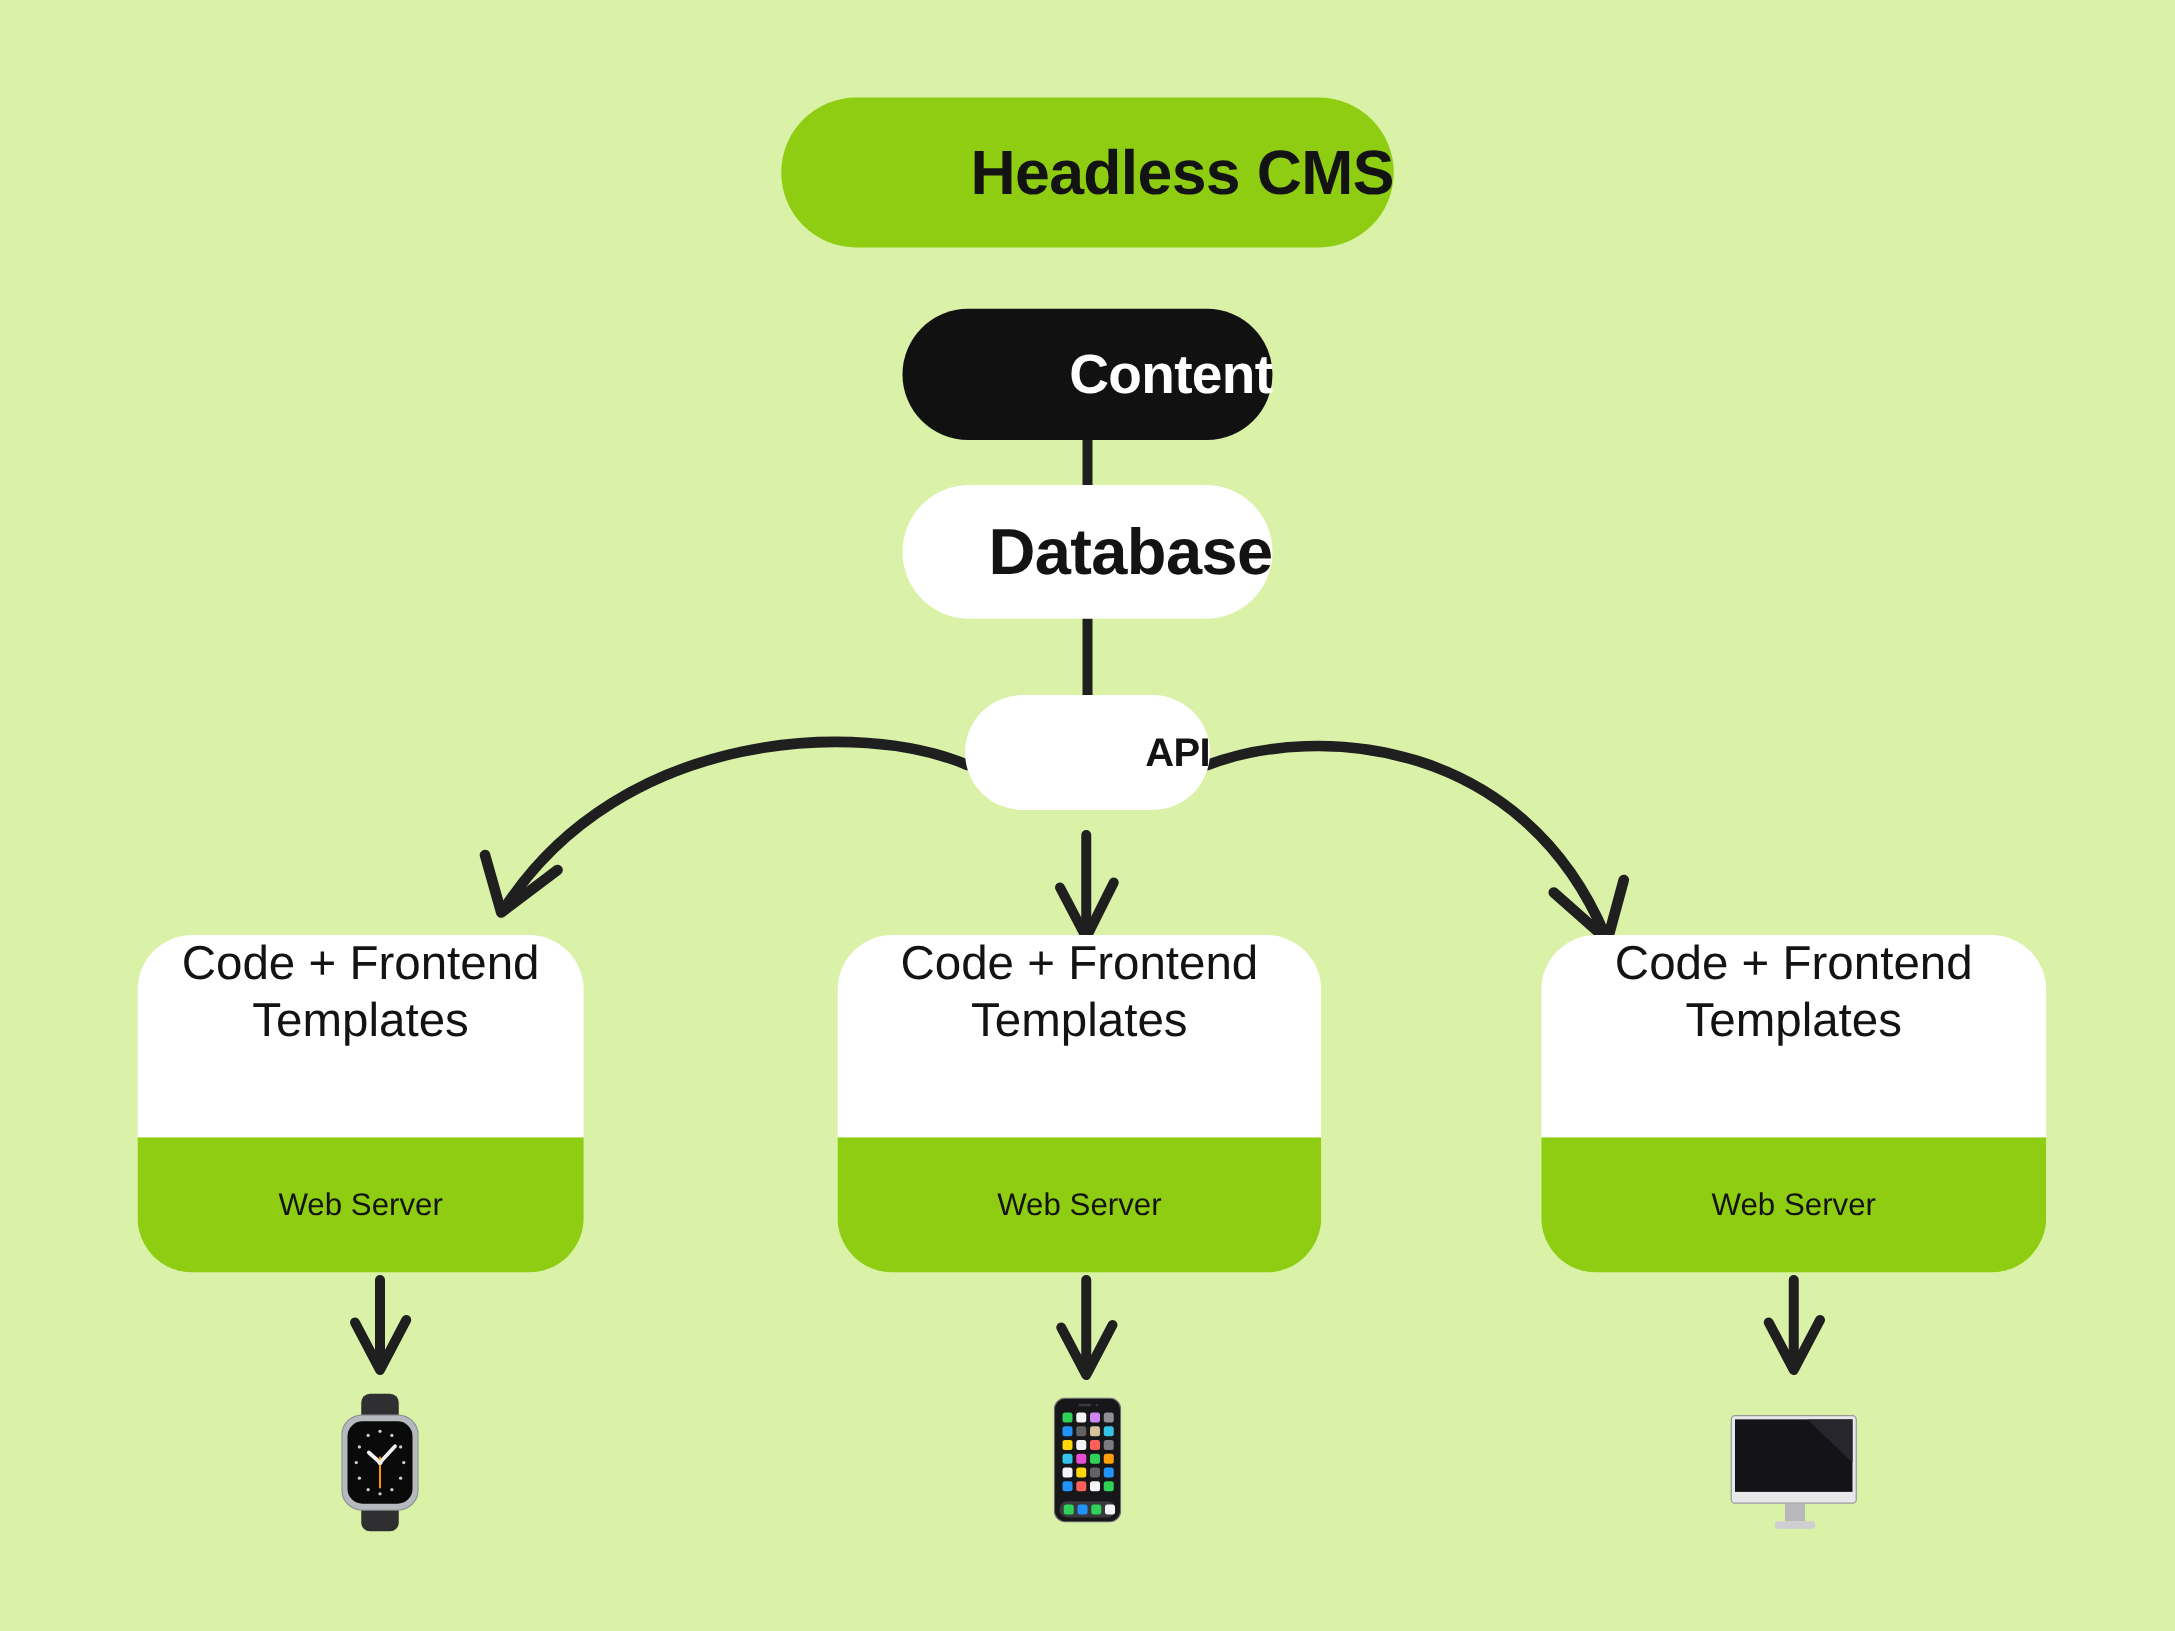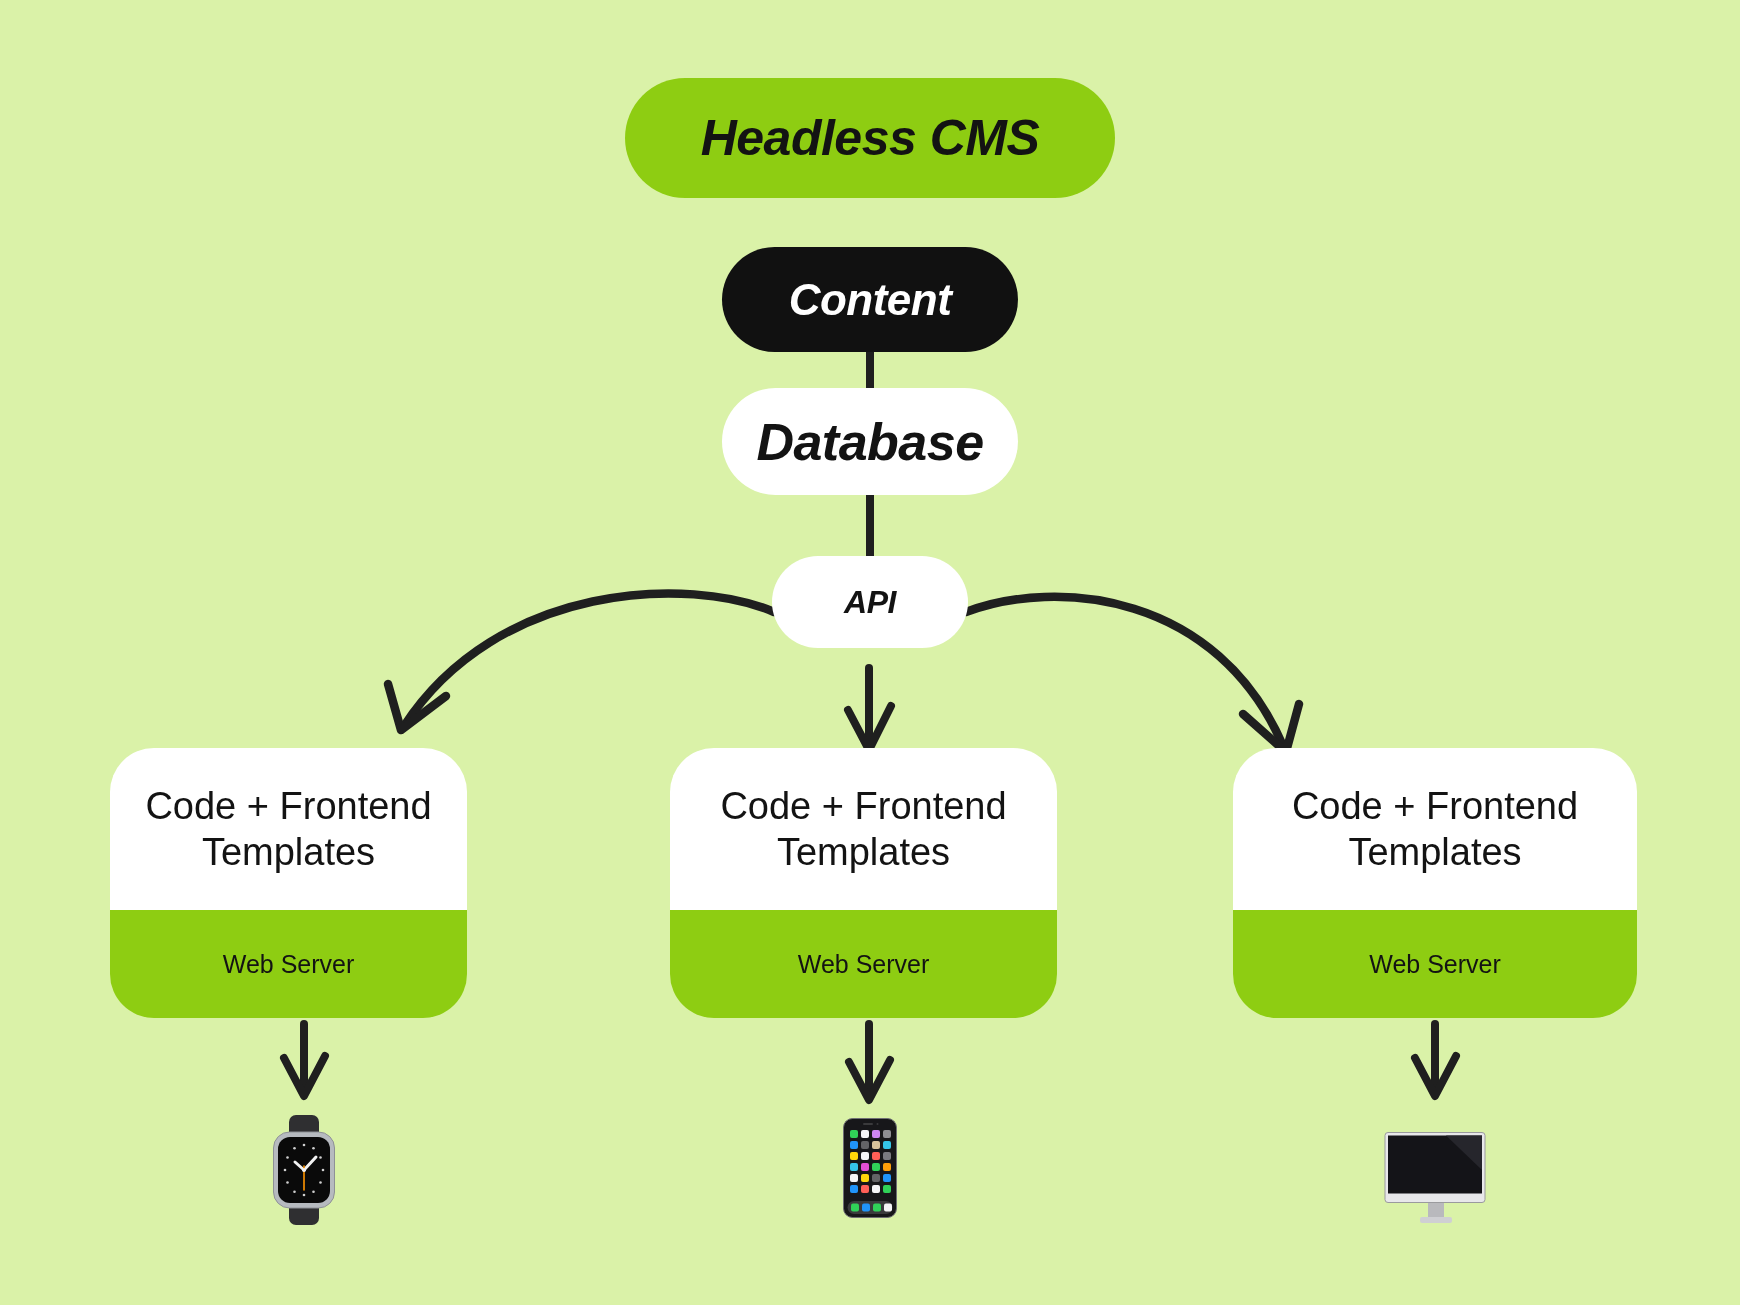--- a/index.html
+++ b/index.html
@@ -15,24 +15,23 @@
     position:relative;
     width:1740px;height:1305px;
     background:var(--background);
     font-family:"Liberation Sans", sans-serif;
     color:var(--text);
     overflow:hidden;
   }
   .connectors{position:absolute;left:0;top:0;z-index:1;}
   .pill{
     position:absolute;z-index:2;
-    display:flex;align-items:center;justify-content:center;
+    display:flex;align-items:center;justify-content:flex-end;
     font-weight:700;letter-spacing:-0.5px;
     white-space:nowrap;
-    font-style:italic;
   }
   .pill-title{
     left:625px;top:78px;width:490px;height:120px;
     background:var(--green);border-radius:60px;
     font-size:50px;color:var(--text);
   }
   .pill-content{
     left:722px;top:247px;width:296px;height:105px;
     background:var(--black_pill);border-radius:53px;
     font-size:44px;color:var(--white);
@@ -47,21 +46,21 @@
     background:var(--white);border-radius:56px;
     font-size:32px;
   }
   .server-box{
     position:absolute;z-index:2;top:748px;height:270px;
     border-radius:44px;overflow:hidden;
     display:flex;flex-direction:column;
   }
   .server-box .box-top{
     height:162px;background:var(--white);
-    display:flex;flex-direction:column;align-items:center;justify-content:center;
+    display:flex;flex-direction:column;align-items:center;
     font-size:38px;line-height:46px;font-weight:500;
     text-align:center;
   }
   .server-box .box-bottom{
     height:108px;background:var(--green);
     display:flex;align-items:center;justify-content:center;
     font-size:25px;font-weight:500;
   }
   .box-left{left:110px;width:357px;}
   .box-middle{left:670px;width:387px;}

